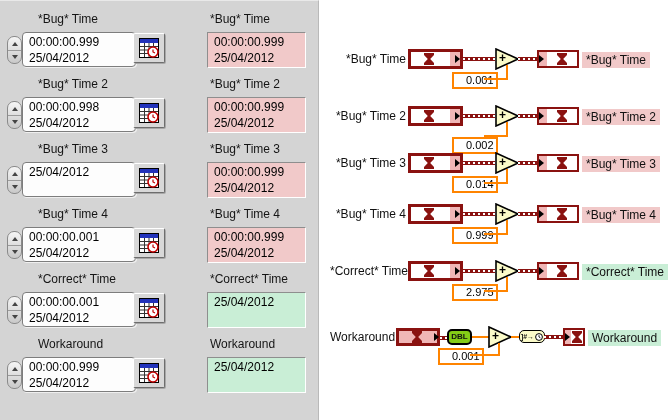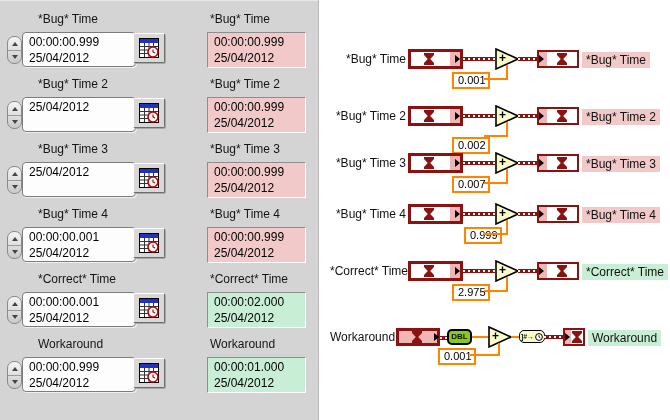--- a/index.html
+++ b/index.html
@@ -52,21 +52,21 @@
   
   .ts-wire{position:absolute;height:2px;border-top:1px solid #8a1210;border-bottom:1px solid #8a1210;
            background:repeating-linear-gradient(90deg,#ffffff 0 2px,#8a1210 2px 5px);}
   .o-h{position:absolute;height:2px;background:#ff8400;}
   .o-v{position:absolute;width:2px;background:#ff8400;}
   
   .addnode{position:absolute;top:0;width:24px;height:22px;}
   .addnode .plus{position:absolute;left:4px;top:3px;font-size:12px;font-weight:bold;color:#000;}
   
   .const{position:absolute;width:30px;height:13px;border:2px solid #ff8400;background:#fff;
-         font-size:11px;line-height:13px;padding-left:4px;color:#000;}
+         font-size:11px;line-height:13px;padding-left:12px;color:#000;}
   
   .dblnode{position:absolute;left:117px;top:3px;width:21px;height:12px;border:2px solid #000;border-radius:5px;
            background:#84cc16;font-size:8px;font-weight:bold;line-height:12px;text-align:center;letter-spacing:0;}
   .convnode{position:absolute;left:189px;top:4px;width:24px;height:11px;border:1.5px solid #000;border-radius:5px;
             background:#fbfbc9;display:flex;align-items:center;justify-content:center;gap:1px;
             font-size:7px;font-weight:bold;}
 </style>
 </head>
 <body>
 
@@ -127,20 +127,21 @@
   <div class="ctl-group" style="top:97px">
     <div class="spinner">
       <div class="spin-up">
           <div class="tri-up"></div>
         </div>
       <div class="spin-dn">
           <div class="tri-dn"></div>
         </div>
     </div>
     <div class="time-field">
+      <div>00:00:00.998</div>
       <div>25/04/2012</div>
     </div>
     <div class="cal-btn">
       <svg width="20" height="20">
           <use href="#caltime"></use>
         </svg>
     </div>
     <div class="ind-box pink">
       <div>00:00:00.999</div>
       <div>25/04/2012</div>
@@ -212,21 +213,20 @@
     <div class="time-field">
       <div>00:00:00.001</div>
       <div>25/04/2012</div>
     </div>
     <div class="cal-btn">
       <svg width="20" height="20">
           <use href="#caltime"></use>
         </svg>
     </div>
     <div class="ind-box green">
-      <div>00:00:02.000</div>
       <div>25/04/2012</div>
     </div>
   </div>
 
   <div class="fp-label" style="left:38px;top:337px">Workaround</div>
   <div class="fp-label" style="left:210px;top:337px">Workaround</div>
   <div class="ctl-group" style="top:357px">
     <div class="spinner">
       <div class="spin-up">
           <div class="tri-up"></div>
@@ -238,21 +238,20 @@
     <div class="time-field">
       <div>00:00:00.999</div>
       <div>25/04/2012</div>
     </div>
     <div class="cal-btn">
       <svg width="20" height="20">
           <use href="#caltime"></use>
         </svg>
     </div>
     <div class="ind-box green">
-      <div>00:00:01.000</div>
       <div>25/04/2012</div>
     </div>
   </div>
 
   <div class="drow" style="top:48px">
     <div class="dlabel">*Bug* Time</div>
     <div class="t-ctl">
       <svg class="hg" width="10" height="12">
           <use href="#hourglass"></use>
         </svg>
@@ -324,21 +323,21 @@
           <span class="arrow-r"></span>
         </span>
     </div>
     <div class="ts-wire" style="left:133px;top:9px;width:32px"></div>
     <div class="addnode" style="left:165px">
       <svg width="24" height="22">
           <use href="#addtri"></use>
         </svg>
       <span class="plus">+</span>
     </div>
-    <div class="const" style="left:122px;top:24px">0.007</div>
+    <div class="const" style="left:122px;top:24px">0.014</div>
     <div class="o-h" style="left:154px;top:30px;width:24px"></div>
     <div class="o-v" style="left:176px;top:17px;height:15px"></div>
     <div class="ts-wire" style="left:188px;top:9px;width:19px"></div>
     <div class="t-ind main">
       <span class="lead">
           <span class="arrow-r"></span>
         </span>
       <svg class="hg" width="10" height="12">
           <use href="#hourglass"></use>
         </svg>
@@ -356,21 +355,21 @@
           <span class="arrow-r"></span>
         </span>
     </div>
     <div class="ts-wire" style="left:133px;top:9px;width:32px"></div>
     <div class="addnode" style="left:165px">
       <svg width="24" height="22">
           <use href="#addtri"></use>
         </svg>
       <span class="plus">+</span>
     </div>
-    <div class="const" style="left:134px;top:24px">0.999</div>
+    <div class="const" style="left:122px;top:24px">0.999</div>
     <div class="o-h" style="left:154px;top:30px;width:24px"></div>
     <div class="o-v" style="left:176px;top:17px;height:15px"></div>
     <div class="ts-wire" style="left:188px;top:9px;width:19px"></div>
     <div class="t-ind main">
       <span class="lead">
           <span class="arrow-r"></span>
         </span>
       <svg class="hg" width="10" height="12">
           <use href="#hourglass"></use>
         </svg>

